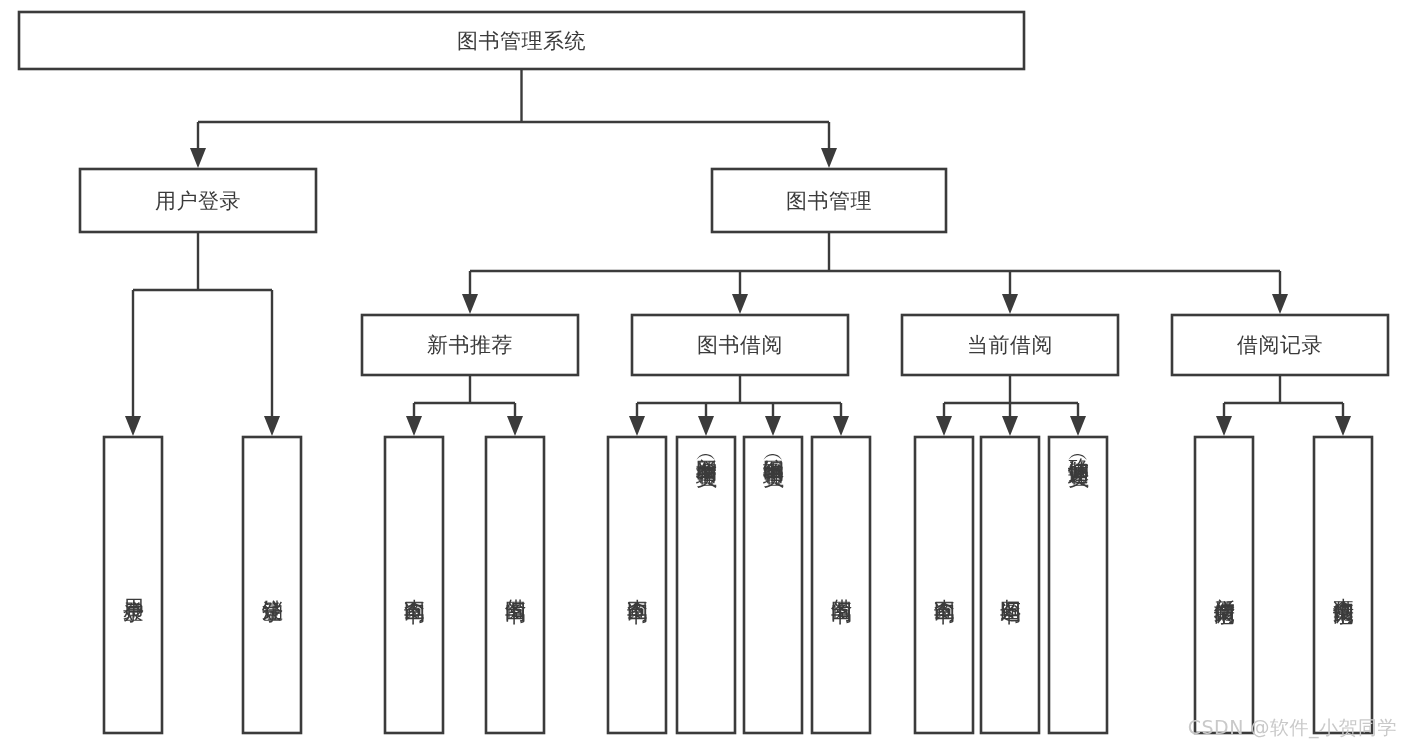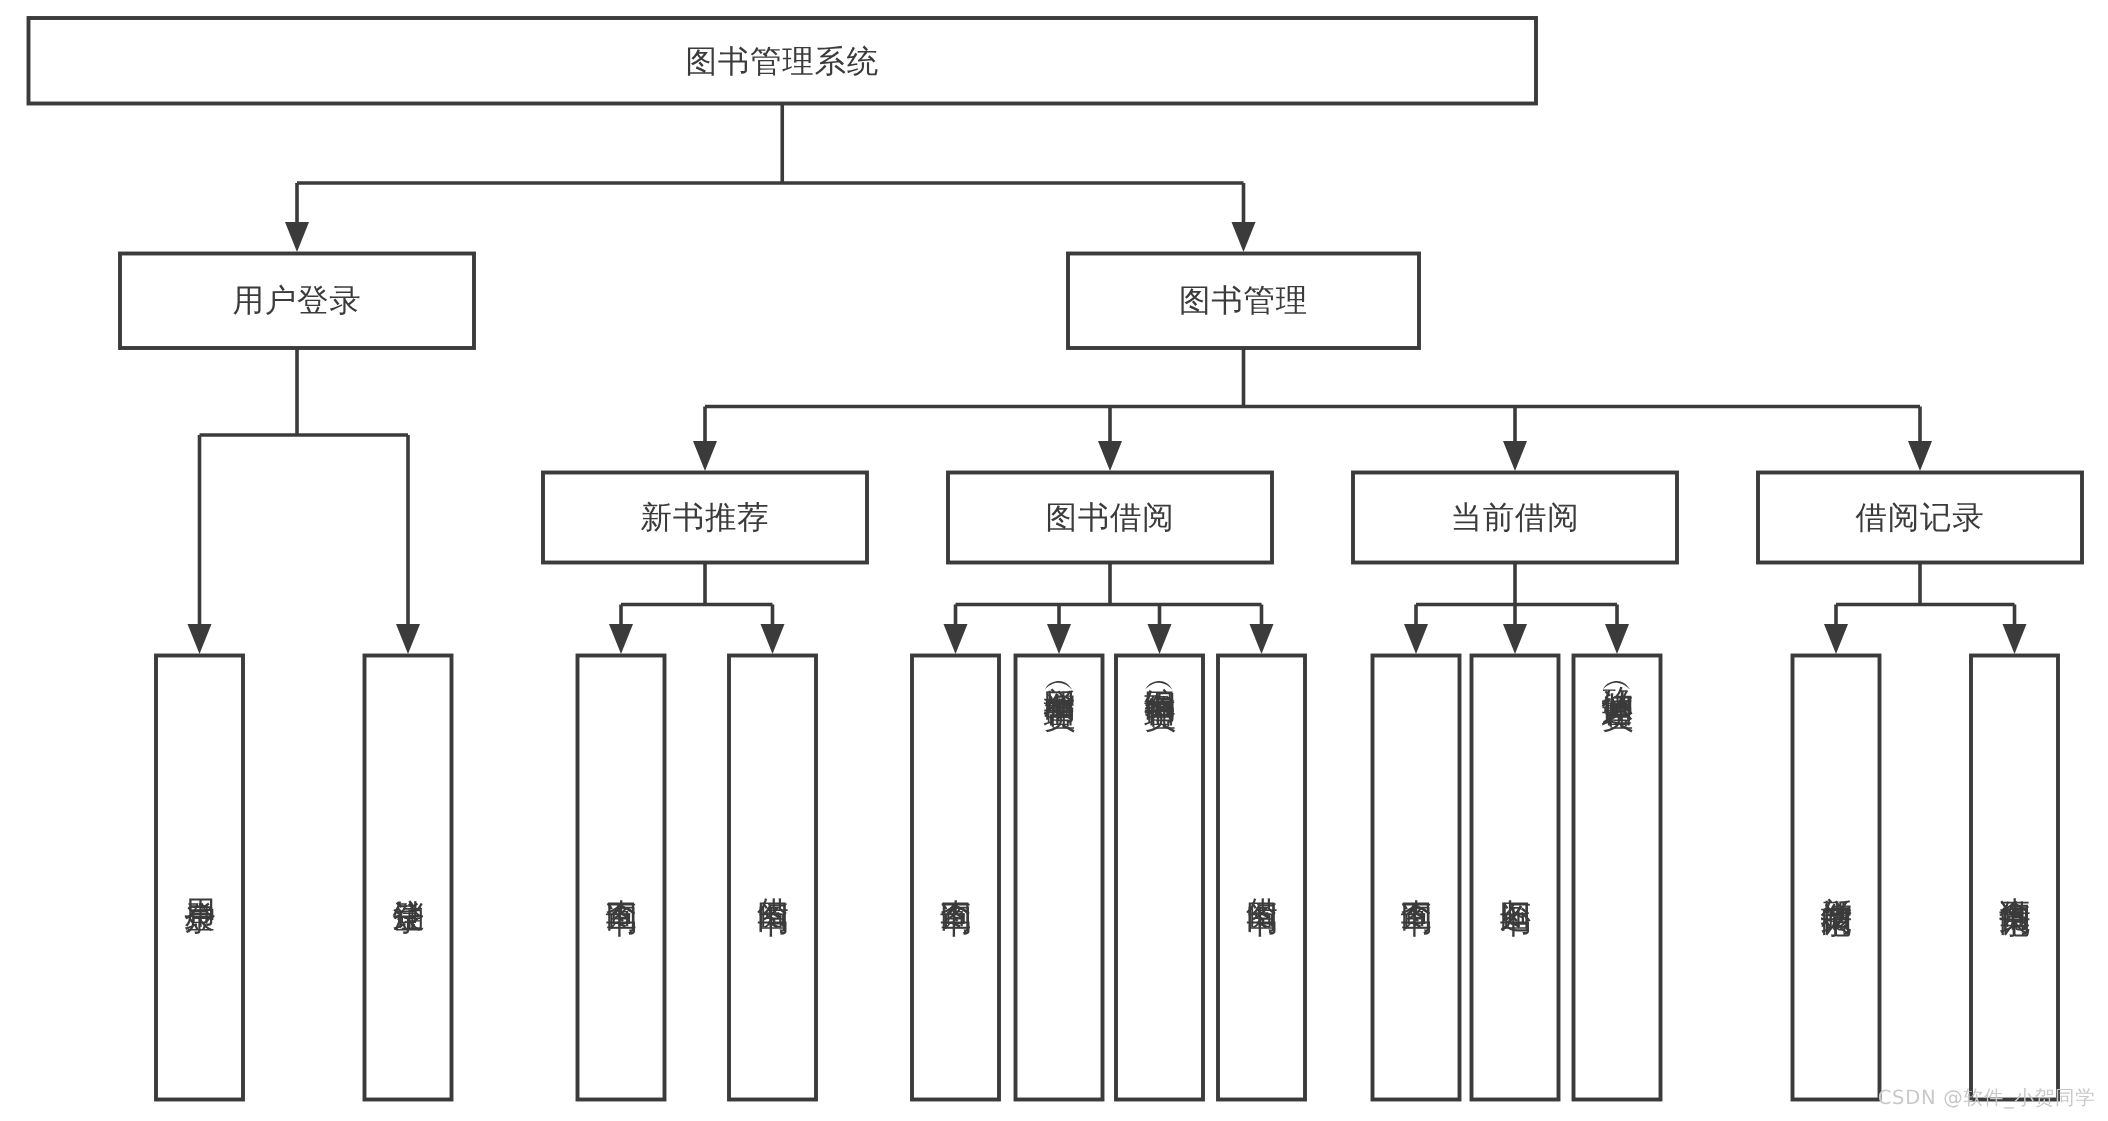--- a/index.html
+++ b/index.html
@@ -64,21 +64,21 @@
     line-height: 1.18;
     color: #3b3b3b;
     letter-spacing: 1.5px;
     white-space: nowrap;
   }
   .watermark {
     position: absolute;
     right: 8px;
     bottom: 6px;
     font-family: "DejaVu Sans", "Liberation Sans", sans-serif;
-    font-size: 13px;
+    font-size: 19px;
     color: #c9c9c9;
     letter-spacing: 0.5px;
     user-select: none;
   }
 </style>
 </head>
 <body>
 
 <div id="diagram-root">
 

